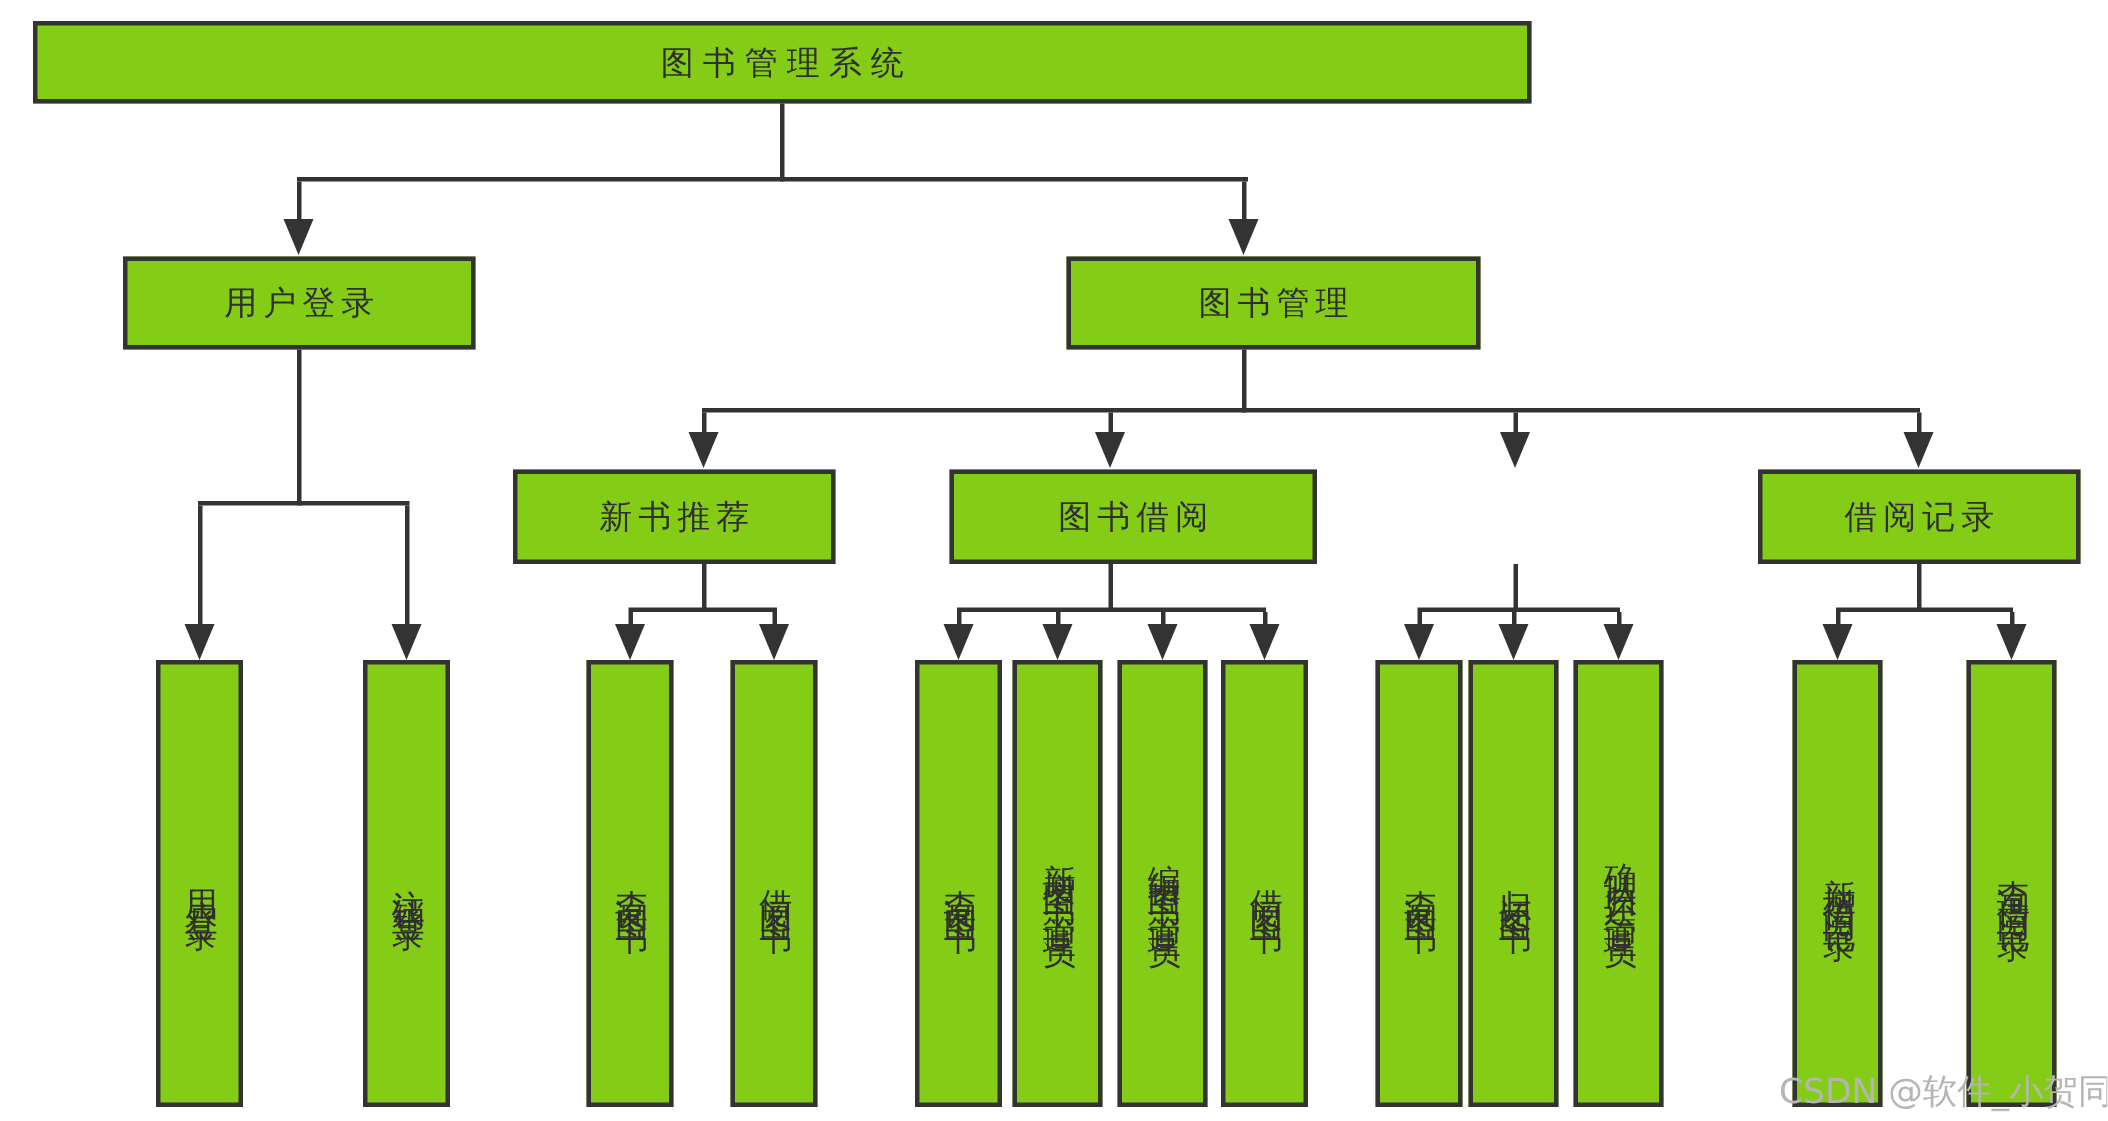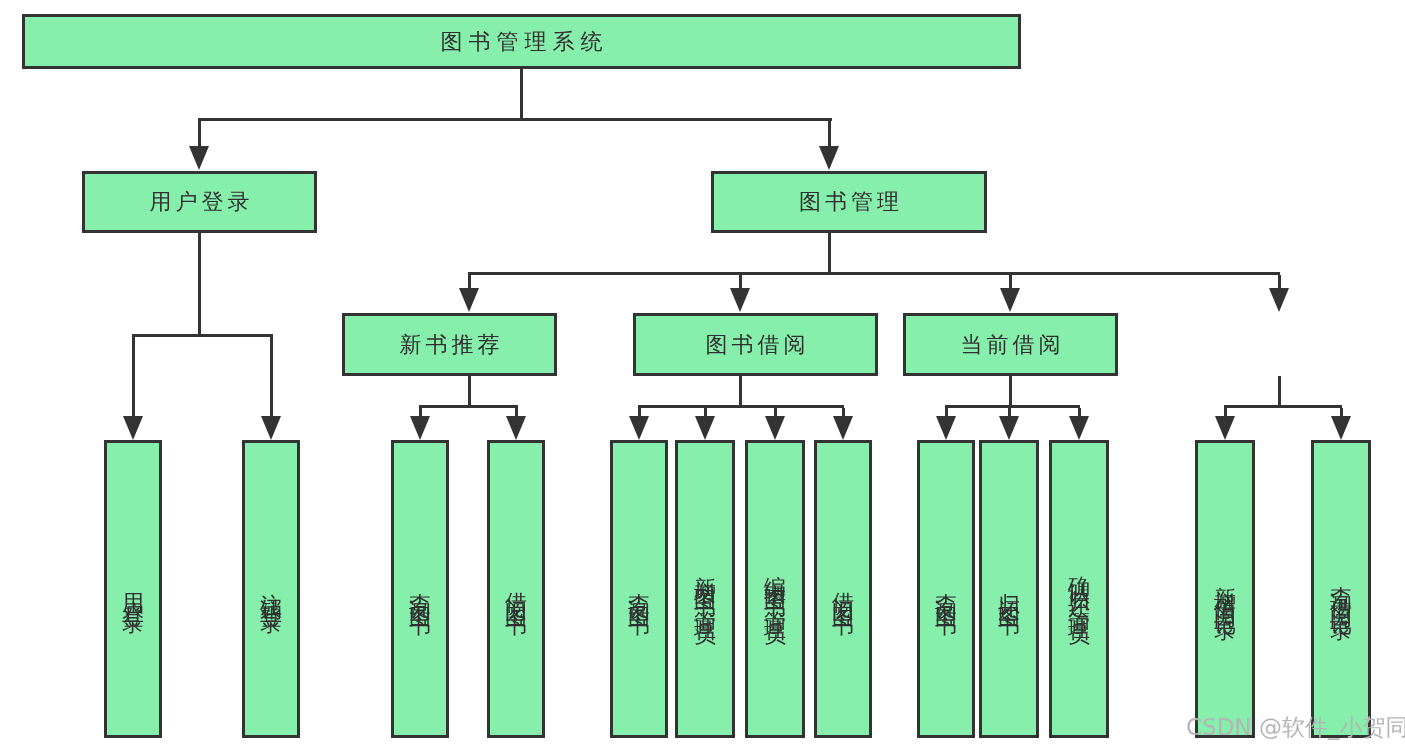--- a/index.html
+++ b/index.html
@@ -14,21 +14,21 @@
     width:1405px;height:747px;
     background:var(--bg);
     overflow:hidden;
     font-family:"DejaVu Sans","Liberation Sans",sans-serif;
     color:var(--text);
   }
   .box{
     position:absolute;
     box-sizing:border-box;
     border:3px solid var(--line);
-    background:#86efac;
+    background:#84cc16;
     display:flex;
     align-items:center;
     justify-content:center;
   }
   .h-box{
     font-size:22px;
     letter-spacing:4px;
     text-indent:4px;
     white-space:nowrap;
   }
@@ -75,22 +75,22 @@
   <div class="box h-box" style="left:711px;top:171px;width:276px;height:62px;">
     <span>图书管理</span>
   </div>
 
   <div class="box h-box" style="left:342px;top:313px;width:215px;height:63px;">
     <span>新书推荐</span>
   </div>
   <div class="box h-box" style="left:633px;top:313px;width:245px;height:63px;">
     <span>图书借阅</span>
   </div>
-  <div class="box h-box" style="left:903px;top:313px;width:215px;height:63px;">
-    <span>当前借阅</span>
+  <div class="box h-box" style="left:1172px;top:313px;width:215px;height:63px;">
+    <span>借阅记录</span>
   </div>
 
   <div class="box v-box" style="left:104px;top:440px;width:58px;height:298px;">
     <span class="vtext">用户登录</span>
   </div>
   <div class="box v-box" style="left:242px;top:440px;width:58px;height:298px;">
     <span class="vtext">注销登录</span>
   </div>
   <div class="box v-box" style="left:391px;top:440px;width:58px;height:298px;">
     <span class="vtext">查询图书</span>

